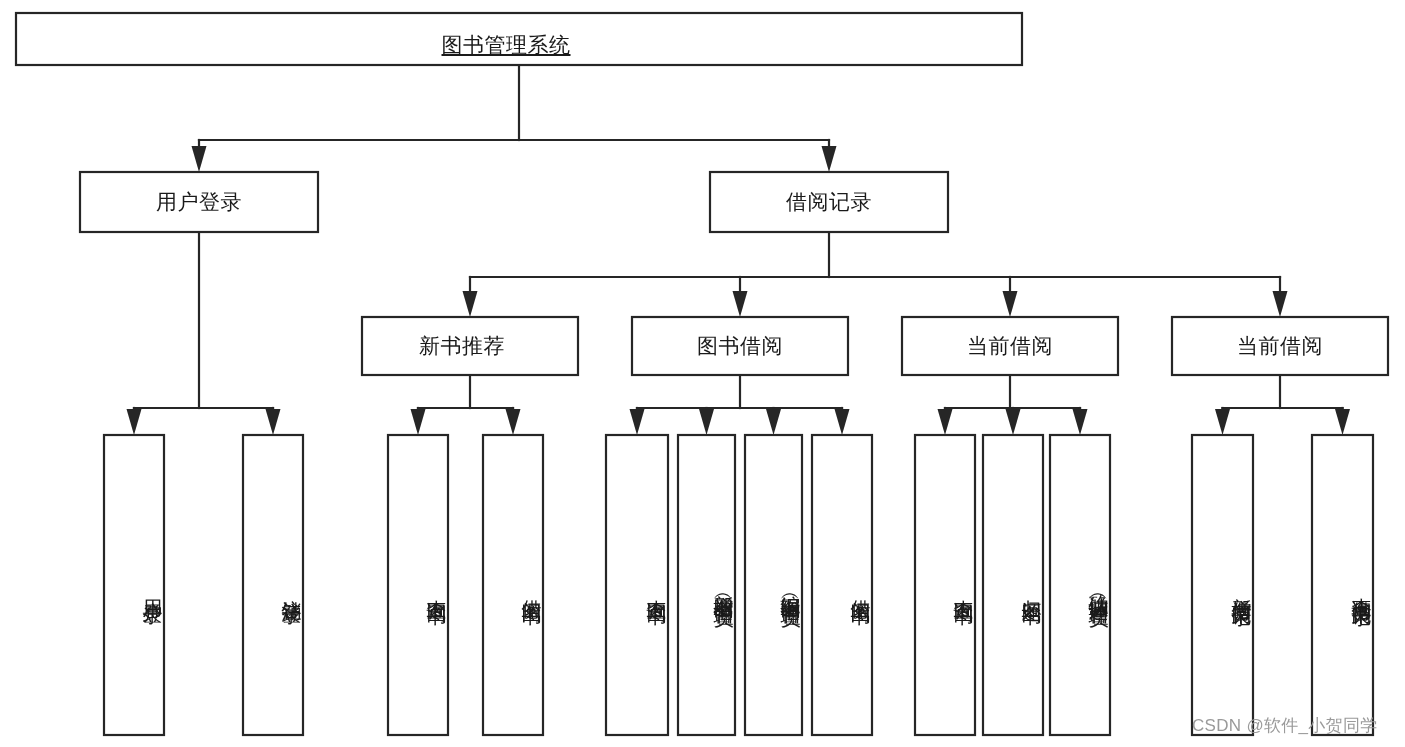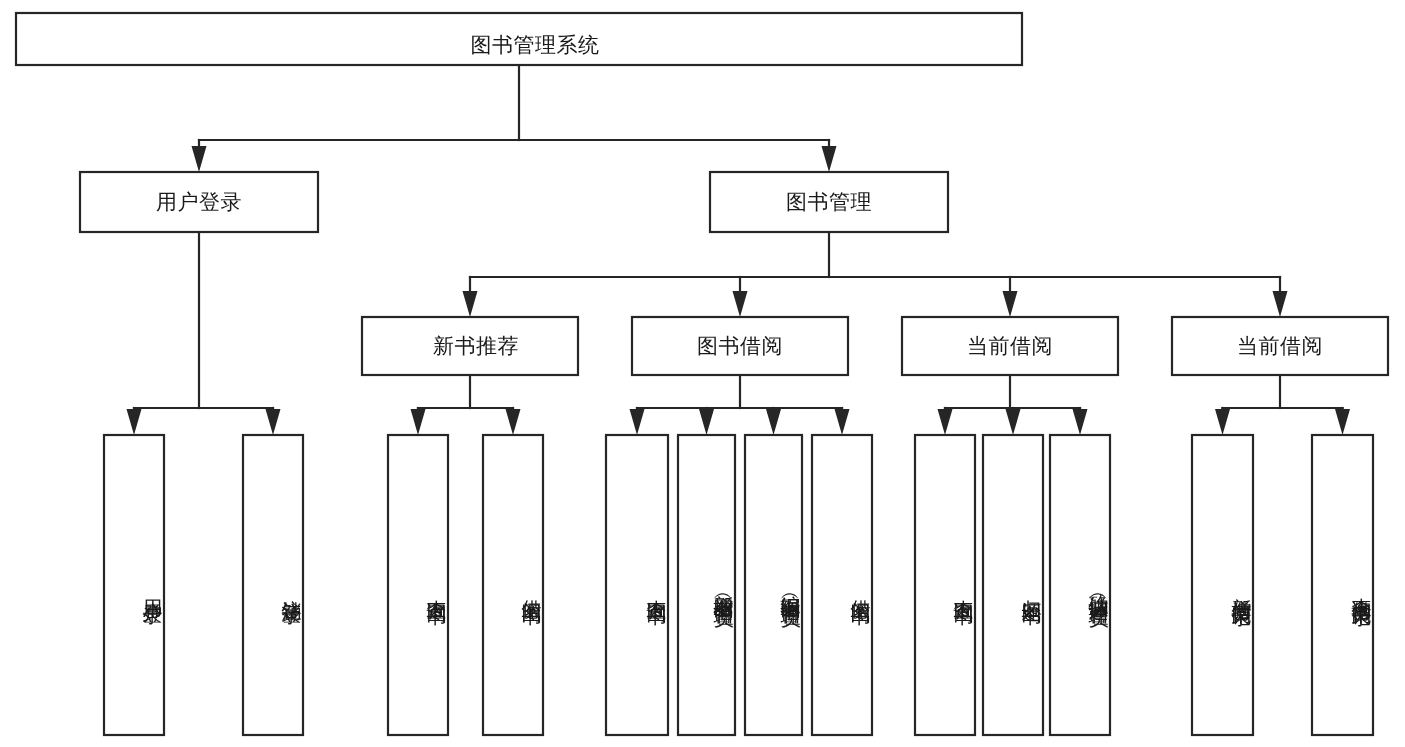--- a/index.html
+++ b/index.html
@@ -149,36 +149,37 @@
         <rect x="812" y="435" width="60" height="300" class="node-box"></rect>
         <rect x="915" y="435" width="60" height="300" class="node-box"></rect>
         <rect x="983" y="435" width="60" height="300" class="node-box"></rect>
         <rect x="1050" y="435" width="60" height="300" class="node-box"></rect>
         <rect x="1192" y="435" width="61" height="300" class="node-box"></rect>
         <rect x="1312" y="435" width="61" height="300" class="node-box"></rect>
       </g>
   </svg>
 
   <div id="labels-layer">
-      <div class="node-label horizontal" style="left: 32px; top: 13px; width: 1006px; height: 64px;">图书管理系统</div>
+      <div class="node-label horizontal" style="left: 3px; top: 13px; width: 1006px; height: 64px; text-decoration: underline;">图书管理系统</div>
       <div class="node-label horizontal" style="left: 80px; top: 172px; width: 238px; height: 60px;">用户登录</div>
-      <div class="node-label horizontal" style="left: 710px; top: 172px; width: 238px; height: 60px;">图书管理</div>
-      <div class="node-label horizontal" style="left: 368px; top: 317px; width: 216px; height: 58px;">新书推荐</div>
+      <div class="node-label horizontal" style="left: 710px; top: 172px; width: 238px; height: 60px;">借阅记录</div>
+      <div class="node-label horizontal" style="left: 354px; top: 317px; width: 216px; height: 58px;">新书推荐</div>
       <div class="node-label horizontal" style="left: 632px; top: 317px; width: 216px; height: 58px;">图书借阅</div>
       <div class="node-label horizontal" style="left: 902px; top: 317px; width: 216px; height: 58px; border-radius: 29px;">当前借阅</div>
       <div class="node-label horizontal" style="left: 1172px; top: 317px; width: 216px; height: 58px;">当前借阅</div>
       <div class="node-label vertical" style="left: 104px; top: 435px; width: 60px; height: 300px;">用户登录</div>
       <div class="node-label vertical" style="left: 243px; top: 435px; width: 60px; height: 300px;">注销登录</div>
       <div class="node-label vertical" style="left: 388px; top: 435px; width: 60px; height: 300px;">查询图书</div>
       <div class="node-label vertical" style="left: 483px; top: 435px; width: 60px; height: 300px;">借阅图书</div>
       <div class="node-label vertical" style="left: 606px; top: 435px; width: 62px; height: 300px;">查询图书</div>
       <div class="node-label vertical" style="left: 678px; top: 435px; width: 57px; height: 300px;">新增图书（管理员）</div>
       <div class="node-label vertical" style="left: 745px; top: 435px; width: 57px; height: 300px;">编辑图书（管理员）</div>
       <div class="node-label vertical" style="left: 812px; top: 435px; width: 60px; height: 300px;">借阅图书</div>
       <div class="node-label vertical" style="left: 915px; top: 435px; width: 60px; height: 300px;">查询图书</div>
       <div class="node-label vertical" style="left: 983px; top: 435px; width: 60px; height: 300px;">归还图书</div>
       <div class="node-label vertical" style="left: 1050px; top: 435px; width: 60px; height: 300px;">确认归还（管理员）</div>
       <div class="node-label vertical" style="left: 1192px; top: 435px; width: 61px; height: 300px;">新增借阅记录</div>
       <div class="node-label vertical" style="left: 1312px; top: 435px; width: 61px; height: 300px;">查询借阅记录</div>
     </div>
 
+  <div id="watermark" style="left: 1192px; top: 714px;">CSDN @软件_小贺同学</div>
 
 </div>
 
 </body></html>

